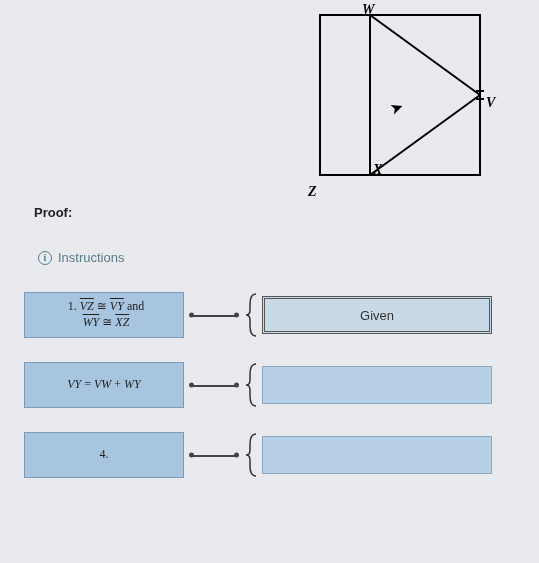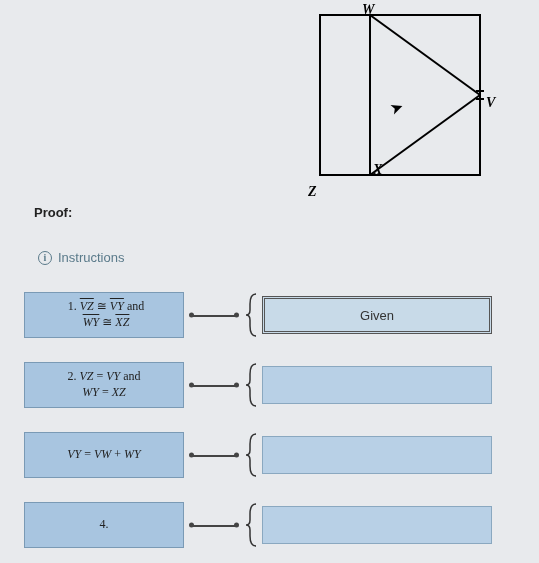--- a/index.html
+++ b/index.html
@@ -182,65 +182,48 @@
       <div class="connector-dot dot-right"></div>
     </div>
     <div class="brace">
       <svg viewBox="0 0 14 46">
           <path d="M12 2 Q6 2 6 12 L6 18 Q6 23 2 23 Q6 23 6 28 L6 34 Q6 44 12 44" fill="none" stroke="#333" stroke-width="1.5"></path>
         </svg>
     </div>
     <div class="reason selected">Given</div>
   </div>
 
+
   <div class="proof-row">
     <div class="statement">
-      <div><span>2.</span> <span class="ital">VZ</span> = <span class="ital">VY</span> <span>and</span></div>
-      <div><span class="ital">WY</span> = <span class="ital">XZ</span></div>
+      <div><span class="ital">VY</span> = <span class="ital">VW</span> + <span class="ital">WY</span></div>
     </div>
     <div class="connector">
       <div class="connector-dot dot-left"></div>
       <div class="connector-line"></div>
       <div class="connector-dot dot-right"></div>
     </div>
     <div class="brace">
       <svg viewBox="0 0 14 46">
           <path d="M12 2 Q6 2 6 12 L6 18 Q6 23 2 23 Q6 23 6 28 L6 34 Q6 44 12 44" fill="none" stroke="#333" stroke-width="1.5"></path>
         </svg>
     </div>
     <div class="reason"></div>
   </div>
 
   <div class="proof-row">
     <div class="statement">
-      <div><span class="ital">VY</span> = <span class="ital">VW</span> + <span class="ital">WY</span></div>
+      <div><span>4.</span></div>
     </div>
     <div class="connector">
       <div class="connector-dot dot-left"></div>
       <div class="connector-line"></div>
       <div class="connector-dot dot-right"></div>
     </div>
     <div class="brace">
       <svg viewBox="0 0 14 46">
           <path d="M12 2 Q6 2 6 12 L6 18 Q6 23 2 23 Q6 23 6 28 L6 34 Q6 44 12 44" fill="none" stroke="#333" stroke-width="1.5"></path>
         </svg>
     </div>
     <div class="reason"></div>
   </div>
 
-  <div class="proof-row">
-    <div class="statement">
-      <div><span>4.</span></div>
-    </div>
-    <div class="connector">
-      <div class="connector-dot dot-left"></div>
-      <div class="connector-line"></div>
-      <div class="connector-dot dot-right"></div>
-    </div>
-    <div class="brace">
-      <svg viewBox="0 0 14 46">
-          <path d="M12 2 Q6 2 6 12 L6 18 Q6 23 2 23 Q6 23 6 28 L6 34 Q6 44 12 44" fill="none" stroke="#333" stroke-width="1.5"></path>
-        </svg>
-    </div>
-    <div class="reason"></div>
-  </div>
-
 </div>
 
 </body></html>

